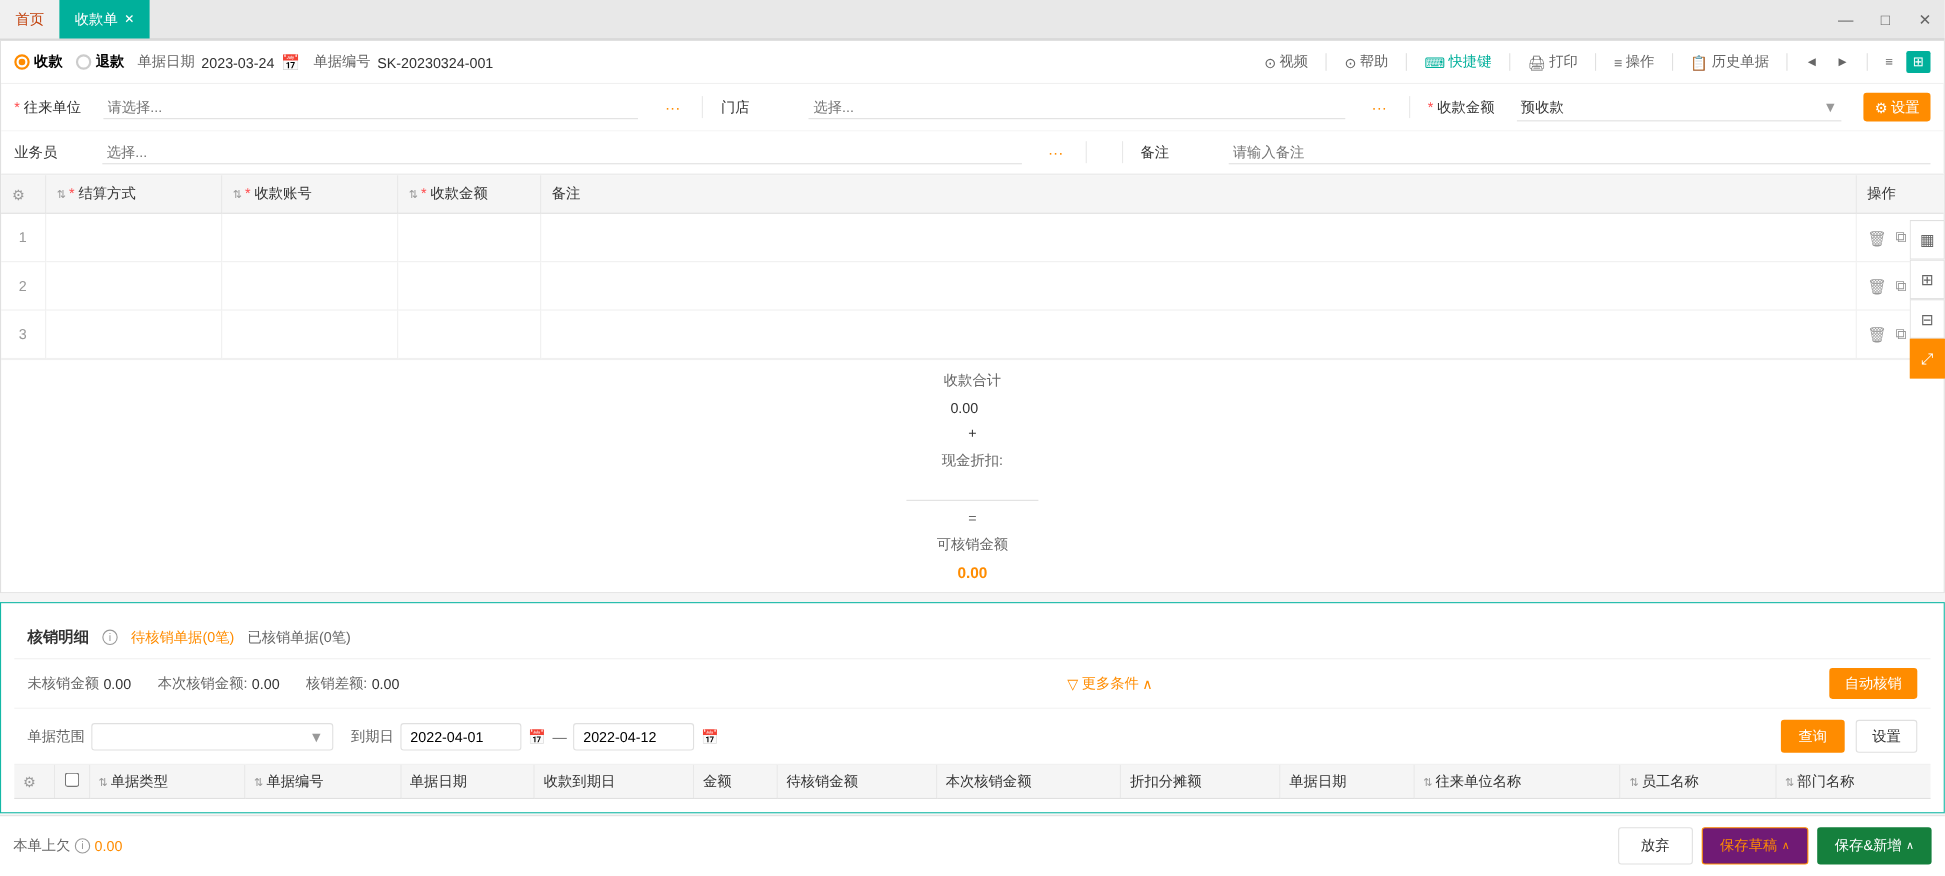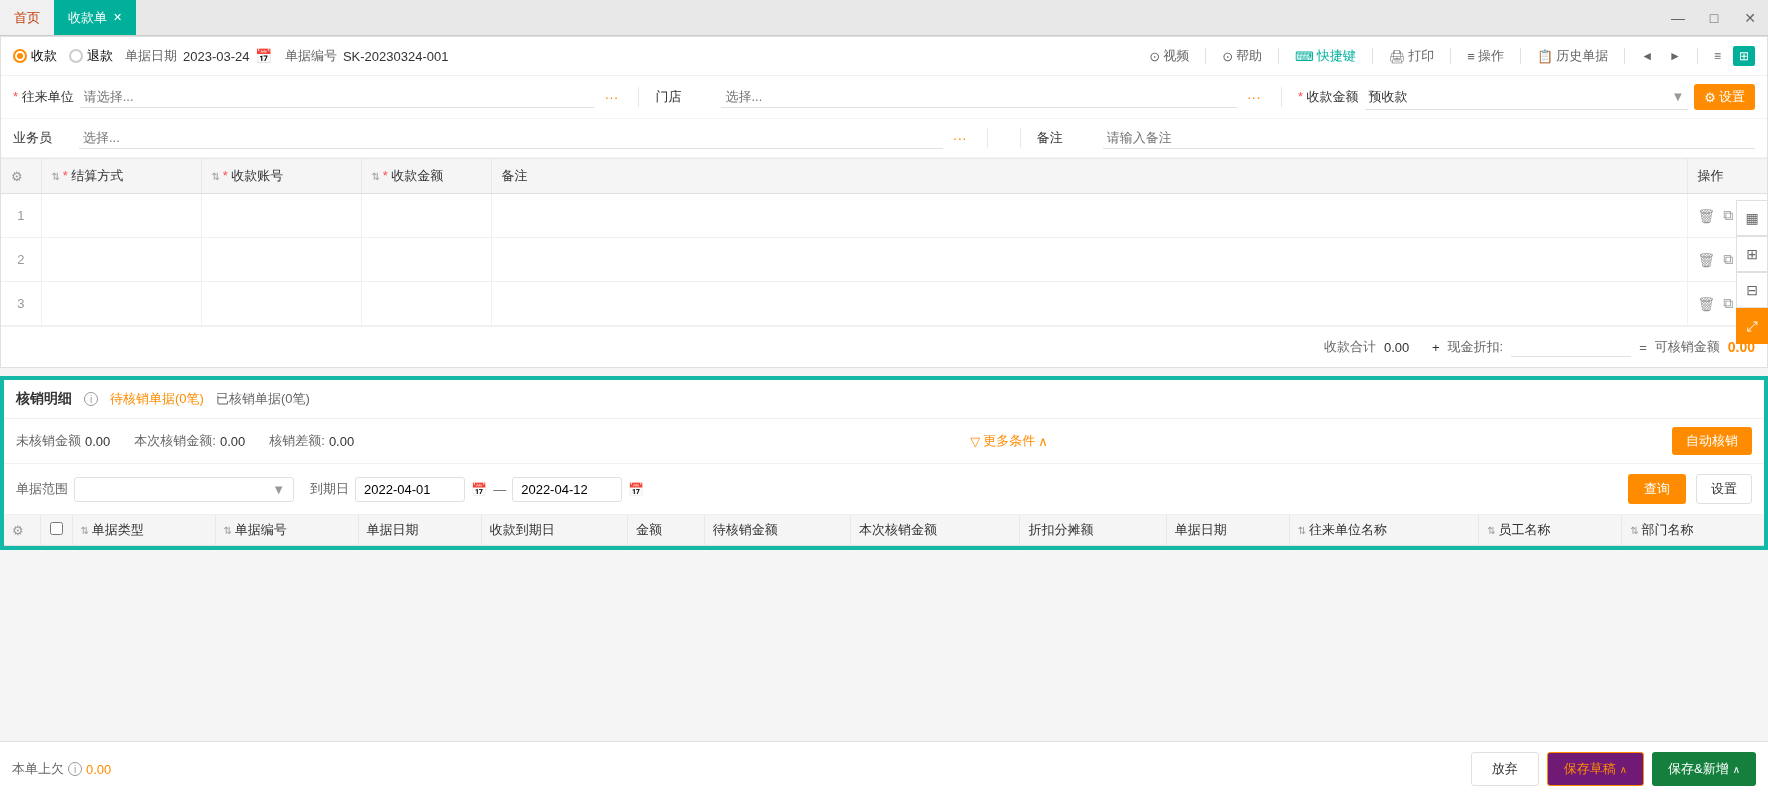--- a/index.html
+++ b/index.html
@@ -24,40 +24,40 @@
     .form-container {
       background: #fff; padding: 0;
       border: 1px solid #e0e0e0; margin: 0;
     }
 
     
     .top-toolbar {
       display: flex; align-items: center; padding: 8px 12px; gap: 12px;
       border-bottom: 1px solid #f0f0f0; background: #fff;
     }
-    .radio-group { display: flex; align-items: center; gap: 12px; }
+    .radio-group { display: flex; align-items: center; gap: 12px; font-weight: bold; }
     .radio-item { display: flex; align-items: center; gap: 4px; cursor: pointer; }
     .radio-dot { width: 14px; height: 14px; border-radius: 50%; border: 2px solid #ccc; display: flex; align-items: center; justify-content: center; }
     .radio-dot.active { border-color: #ff8c00; }
     .radio-dot.active::after { content: ''; width: 6px; height: 6px; border-radius: 50%; background: #ff8c00; }
     .meta-info { display: flex; align-items: center; gap: 6px; color: #333; font-size: 13px; }
     .meta-label { color: #666; }
     .meta-value { color: #333; font-weight: 500; }
     .calendar-icon { color: #00b09b; cursor: pointer; font-size: 14px; }
     .toolbar-right { margin-left: auto; display: flex; align-items: center; gap: 8px; }
     .toolbar-btn { display: flex; align-items: center; gap: 3px; color: #666; cursor: pointer; font-size: 12px; padding: 2px 4px; }
     .toolbar-btn.highlight { color: #00b09b; font-weight: 500; }
     .toolbar-separator { width: 1px; height: 16px; background: #e0e0e0; margin: 0 4px; }
     .settings-btn { background: #ff8c00; color: #fff; border: none; padding: 4px 10px; border-radius: 3px; cursor: pointer; font-size: 12px; display: flex; align-items: center; gap: 3px; }
     .sidebar-icon-btn { width: 32px; height: 36px; background: #fff; border: 1px solid #e0e0e0; display: flex; align-items: center; justify-content: center; cursor: pointer; color: #666; font-size: 14px; }
     .sidebar-icon-btn.active { background: #ff8c00; color: #fff; border-color: #ff8c00; }
 
     
     .form-row { display: flex; align-items: center; padding: 8px 12px; gap: 0; border-bottom: 1px solid #f5f5f5; }
-    .form-field { display: flex; align-items: center; flex: 1; gap: 6px; }
+    .form-field { display: flex; align-items: center; flex: 1; gap: 20px; }
     .field-label { color: #333; white-space: nowrap; min-width: 60px; }
     .required-star { color: #ff4d4f; }
     .field-input { flex: 1; border: none; border-bottom: 1px solid #e0e0e0; padding: 3px 4px; color: #999; outline: none; font-size: 13px; min-width: 80px; }
     .more-btn { color: #ff8c00; cursor: pointer; font-size: 14px; padding: 0 4px; }
     .field-separator { width: 1px; height: 20px; background: #e8e8e8; margin: 0 16px; }
     .business-type-select { display: flex; align-items: center; gap: 4px; border: none; border-bottom: 1px solid #e0e0e0; padding: 3px 4px; color: #333; flex: 1; }
     .business-type-select .chevron { color: #999; margin-left: auto; cursor: pointer; }
 
     
     .table-container { border-top: 1px solid #e8e8e8; margin: 0 0 0 0; }
@@ -65,32 +65,32 @@
     th { background: #f5f5f5; padding: 8px 10px; text-align: left; color: #333; font-weight: normal; border-bottom: 1px solid #e0e0e0; border-right: 1px solid #e8e8e8; white-space: nowrap; }
     td { padding: 6px 10px; border-bottom: 1px solid #f0f0f0; border-right: 1px solid #f0f0f0; height: 44px; }
     td:last-child, th:last-child { border-right: none; }
     .row-num { color: #999; text-align: center; }
     .action-icons { display: flex; gap: 8px; align-items: center; }
     .action-icon { color: #999; cursor: pointer; font-size: 14px; }
     .gear-icon { color: #999; cursor: pointer; }
     .sort-icon { color: #999; font-size: 10px; }
 
     
-    .summary-row { display: flex; align-items: center; justify-content: flex-end; padding: 10px 12px; gap: 8px; border-top: 1px solid #f0f0f0; color: #333; font-size: 13px; }
+    .summary-row { display: flex; align-items: center; justify-content: flex-end; padding: 10px 12px; gap: 8px; border-top: 1px solid #f0f0f0; color: #333; font-size: 13px; flex-direction: column; }
     .summary-label { color: #666; }
     .summary-value { color: #333; min-width: 40px; }
     .summary-input { border: none; border-bottom: 1px solid #e0e0e0; width: 120px; padding: 2px 4px; outline: none; }
     .summary-result { color: #ff8c00; font-size: 14px; font-weight: bold; }
     .equals { color: #666; }
 
     
     .section-divider { height: 8px; background: #f5f5f5; }
 
     
-    .reconcile-section { background: #fff; padding: 0; border: 4px solid #14b8a6; }
+    .reconcile-section { background: #fff; padding: 12px; border: 1px solid #14b8a6; }
     .reconcile-header { display: flex; align-items: center; padding: 10px 12px; gap: 12px; border-bottom: 1px solid #f0f0f0; }
     .section-title { font-size: 14px; font-weight: bold; color: #333; }
     .tab-link { color: #ff8c00; cursor: pointer; font-size: 13px; }
     .tab-link.inactive { color: #666; }
 
     .reconcile-stats { display: flex; align-items: center; padding: 8px 12px; gap: 24px; border-bottom: 1px solid #f0f0f0; }
     .stat-item { display: flex; align-items: center; gap: 4px; color: #666; font-size: 13px; }
     .stat-value { color: #333; }
     .auto-btn { margin-left: auto; background: #ff8c00; color: #fff; border: none; padding: 5px 14px; border-radius: 3px; cursor: pointer; font-size: 13px; }
     .filter-btn { display: flex; align-items: center; gap: 3px; color: #ff8c00; cursor: pointer; font-size: 13px; margin-left: auto; margin-right: 8px; }

